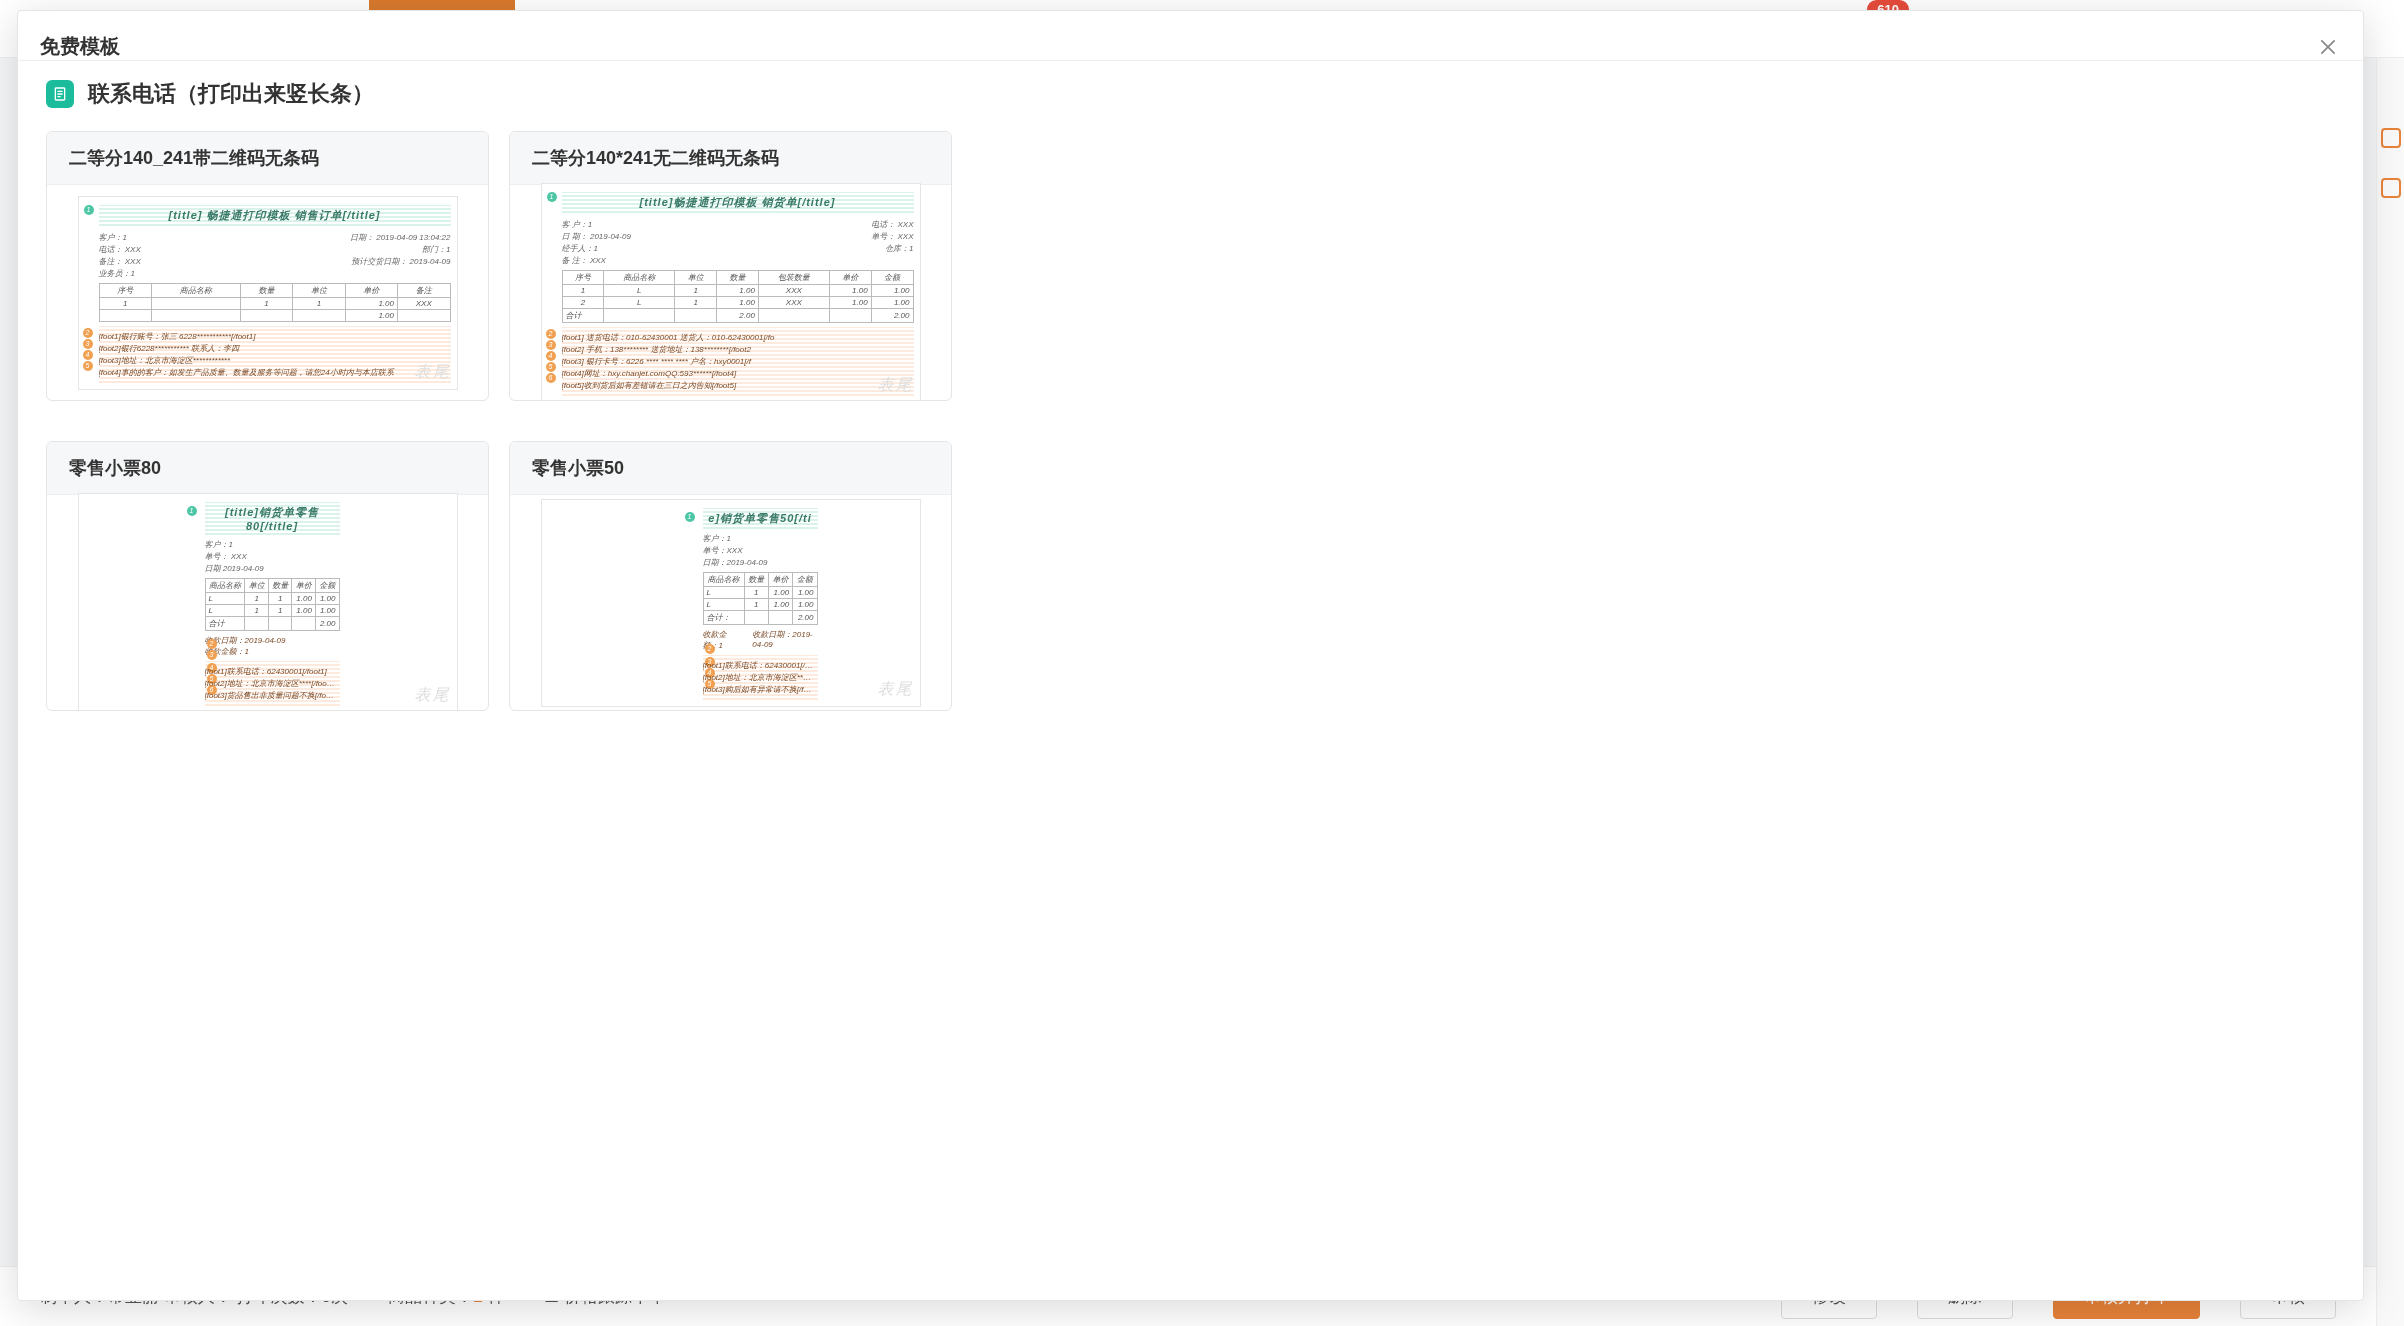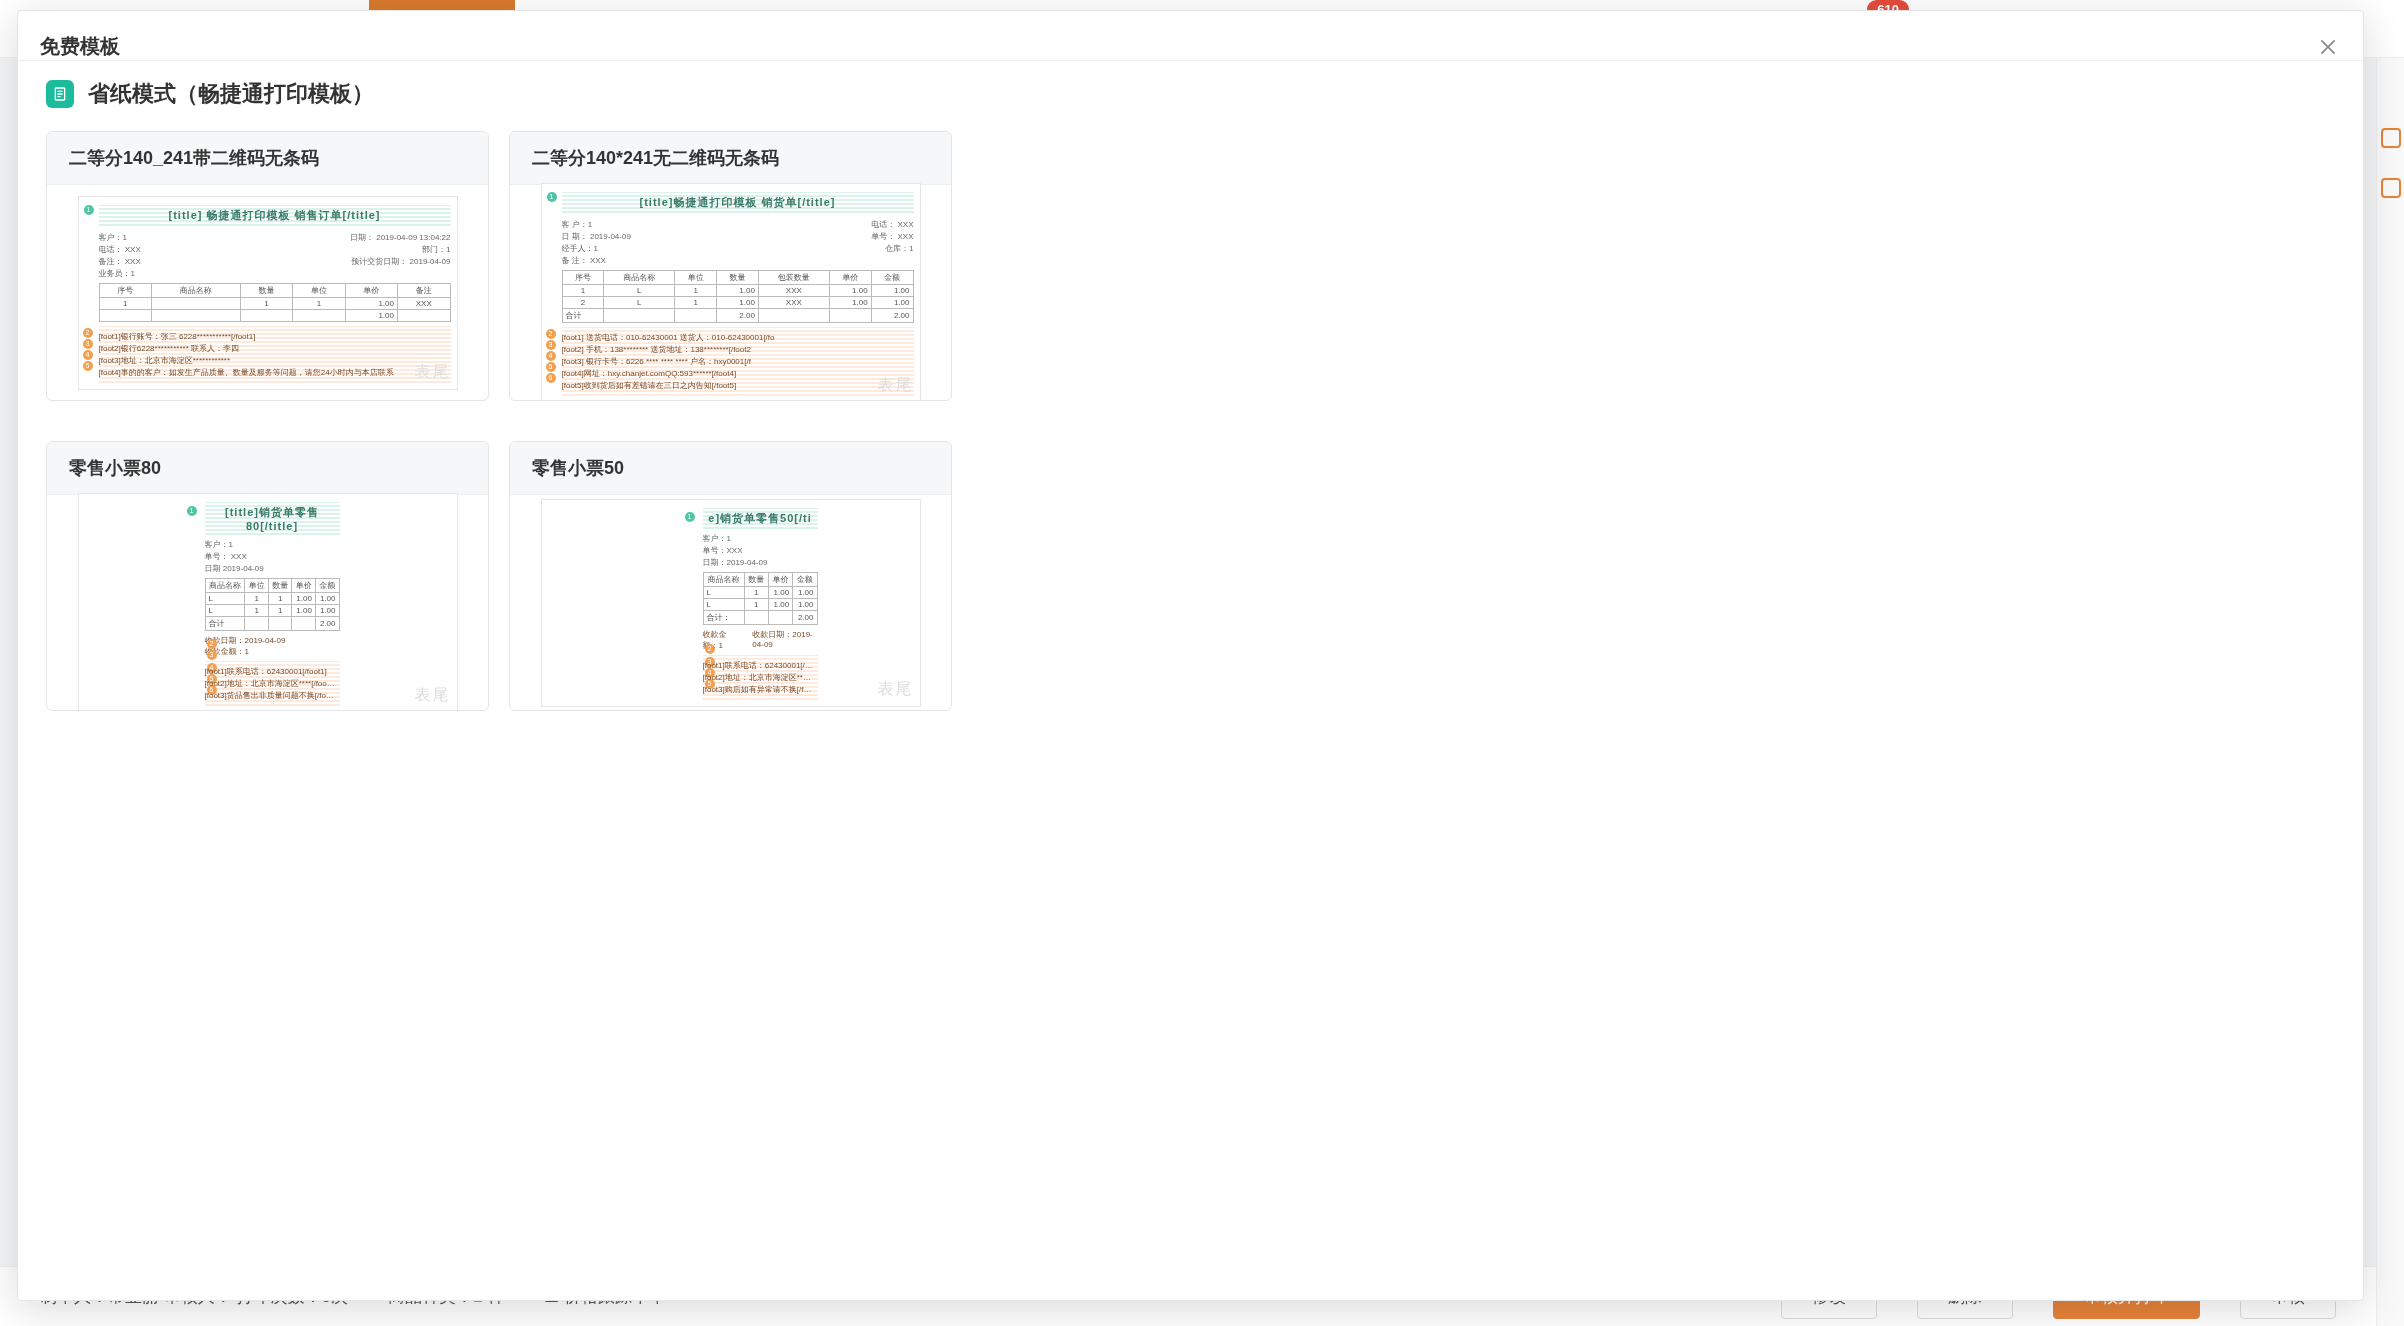--- a/index.html
+++ b/index.html
@@ -54,21 +54,21 @@
   .card {
     width:443px; border:1px solid #e5e5e5; border-radius:6px; overflow:hidden;
     background:#fff; cursor:pointer; transition:box-shadow .15s;
   }
   .card-header { background:#f6f7f8; padding:14px 22px; font-size:18px; font-weight:700; color:#333; border-bottom:1px solid #eee; }
   .card-body { padding:20px; height:215px; display:flex; align-items:center; justify-content:center; }
 
   
   .tpl {
     width:380px; background:#fff; border:1px solid #e5e5e5;
-    font-size:9px; color:#555; position:relative; padding:4px 6px 6px 20px;
+    font-size:9px; color:#555; position:relative; padding:4px 6px 6px 20px;font-style:italic;
   }
   .tpl .dot { position:absolute; left:5px; width:10px; height:10px; border-radius:50%; background:#f0a050; color:#fff; font-size:7px; display:flex; align-items:center; justify-content:center; }
   .tpl .dot.n1 { background:#4cc6a5; }
   .tpl-title {
     text-align:center; font-size:11px; font-weight:600; letter-spacing:1px;
     padding:3px 0; margin:4px 0 6px;
     background:repeating-linear-gradient(0deg,#d9f2ea,#d9f2ea 2px,#fff 2px,#fff 4px);
     color:#3a7a68;
   }
   .tpl .info-row { display:flex; font-size:8px; margin:1px 0; color:#666; }
@@ -132,21 +132,21 @@
     <div class="modal-body">
 
       <div class="section">
         <div class="section-header">
           <div class="section-icon green">
             <svg viewBox="0 0 24 24">
                 <rect x="5" y="3" width="14" height="18" rx="1"></rect>
                 <path d="M8 8h8M8 12h8M8 16h5"></path>
               </svg>
           </div>
-          <div class="section-title">省纸模式（畅捷通打印模板）</div>
+          <div class="section-title">联系电话（打印出来竖长条）</div>
         </div>
         <div class="card-row">
 
           <div class="card">
             <div class="card-header">二等分140_241带二维码无条码</div>
             <div class="card-body">
               <div class="tpl">
                 <div class="dot n1" style="top:8px">1</div>
                 <div class="tpl-title">[title] 畅捷通打印模板 销售订单[/title]</div>
                 <div class="info-row">

